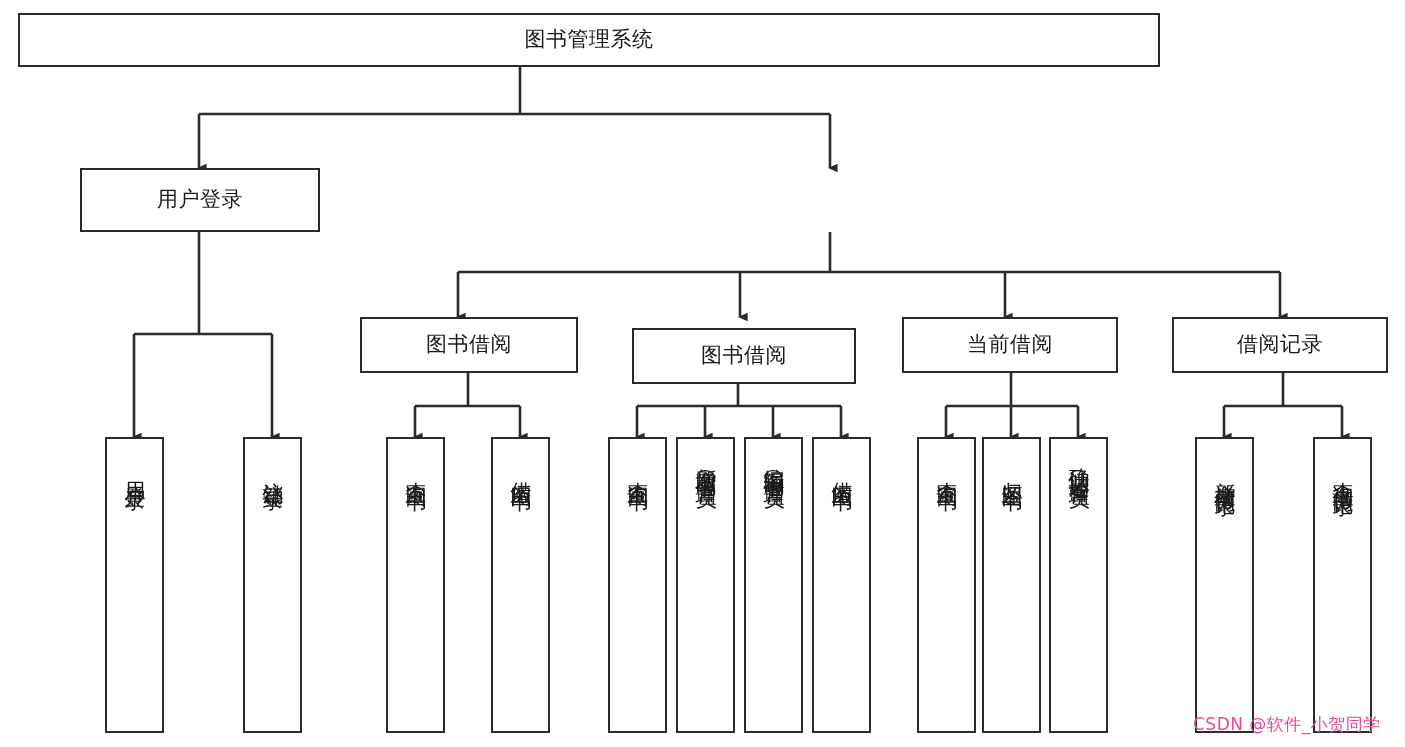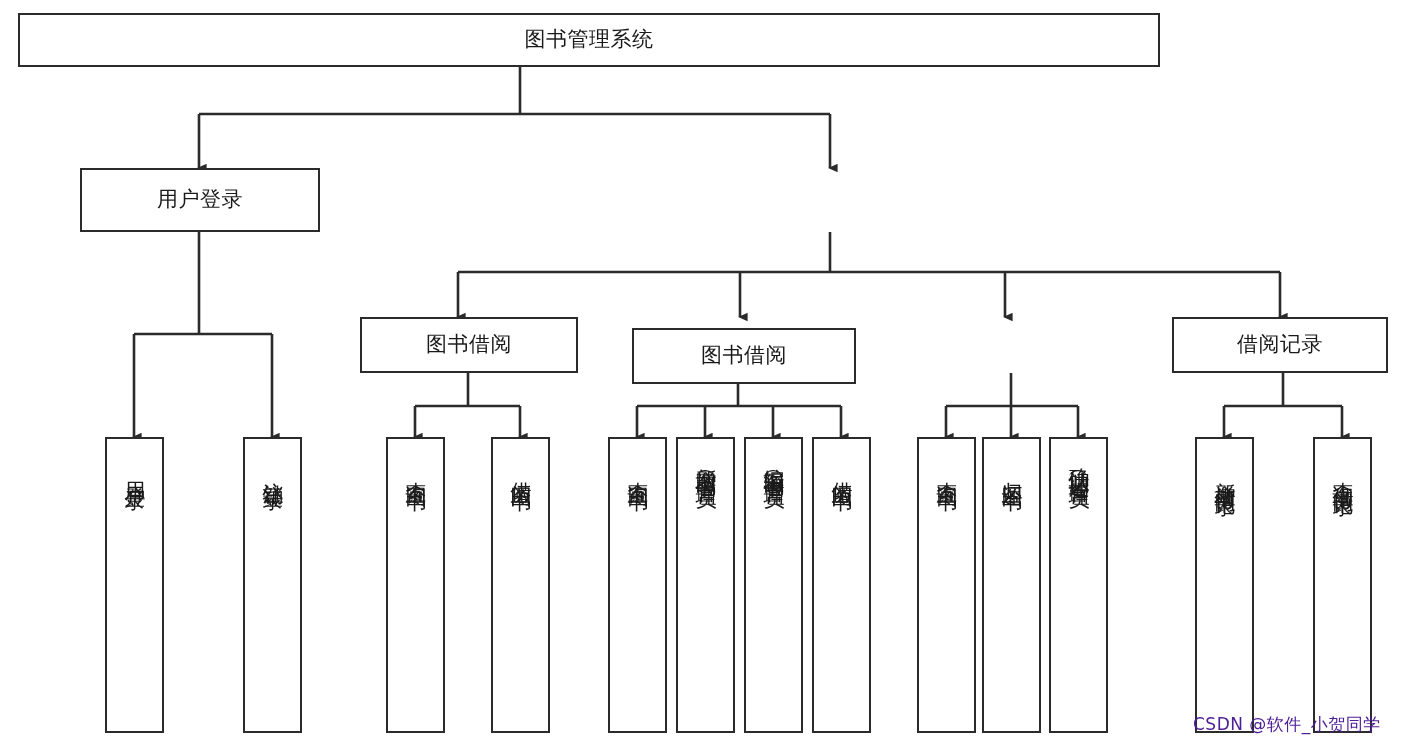--- a/index.html
+++ b/index.html
@@ -62,21 +62,21 @@
     white-space: nowrap;
   }
   .node.v.tall-pad {
     padding-top: 12px;
   }
   .watermark {
     position: absolute;
     left: 1193px;
     top: 713px;
     font-size: 17px;
-    color: #4c1d95;
+    color: #ec4899;
     white-space: nowrap;
     letter-spacing: 0.5px;
     pointer-events: none;
   }
 </style>
 </head>
 <body>
 
 <div id="diagram-root">
 
@@ -142,20 +142,23 @@
 
 
   <div class="node h" style="left:360px; top:317px; width:218px; height:56px;">
     <span class="node-label">图书借阅</span>
   </div>
 
   <div class="node h" style="left:632px; top:328px; width:224px; height:56px;">
     <span class="node-label">图书借阅</span>
   </div>
 
+  <div class="node h" style="left:902px; top:317px; width:216px; height:56px;">
+    <span class="node-label">当前借阅</span>
+  </div>
 
   <div class="node h" style="left:1172px; top:317px; width:216px; height:56px;">
     <span class="node-label">借阅记录</span>
   </div>
 
   <div class="node v" style="left:105px; top:437px; width:59px; height:296px;">
     <span class="node-label">用户登录</span>
   </div>
 
   <div class="node v" style="left:243px; top:437px; width:59px; height:296px;">

